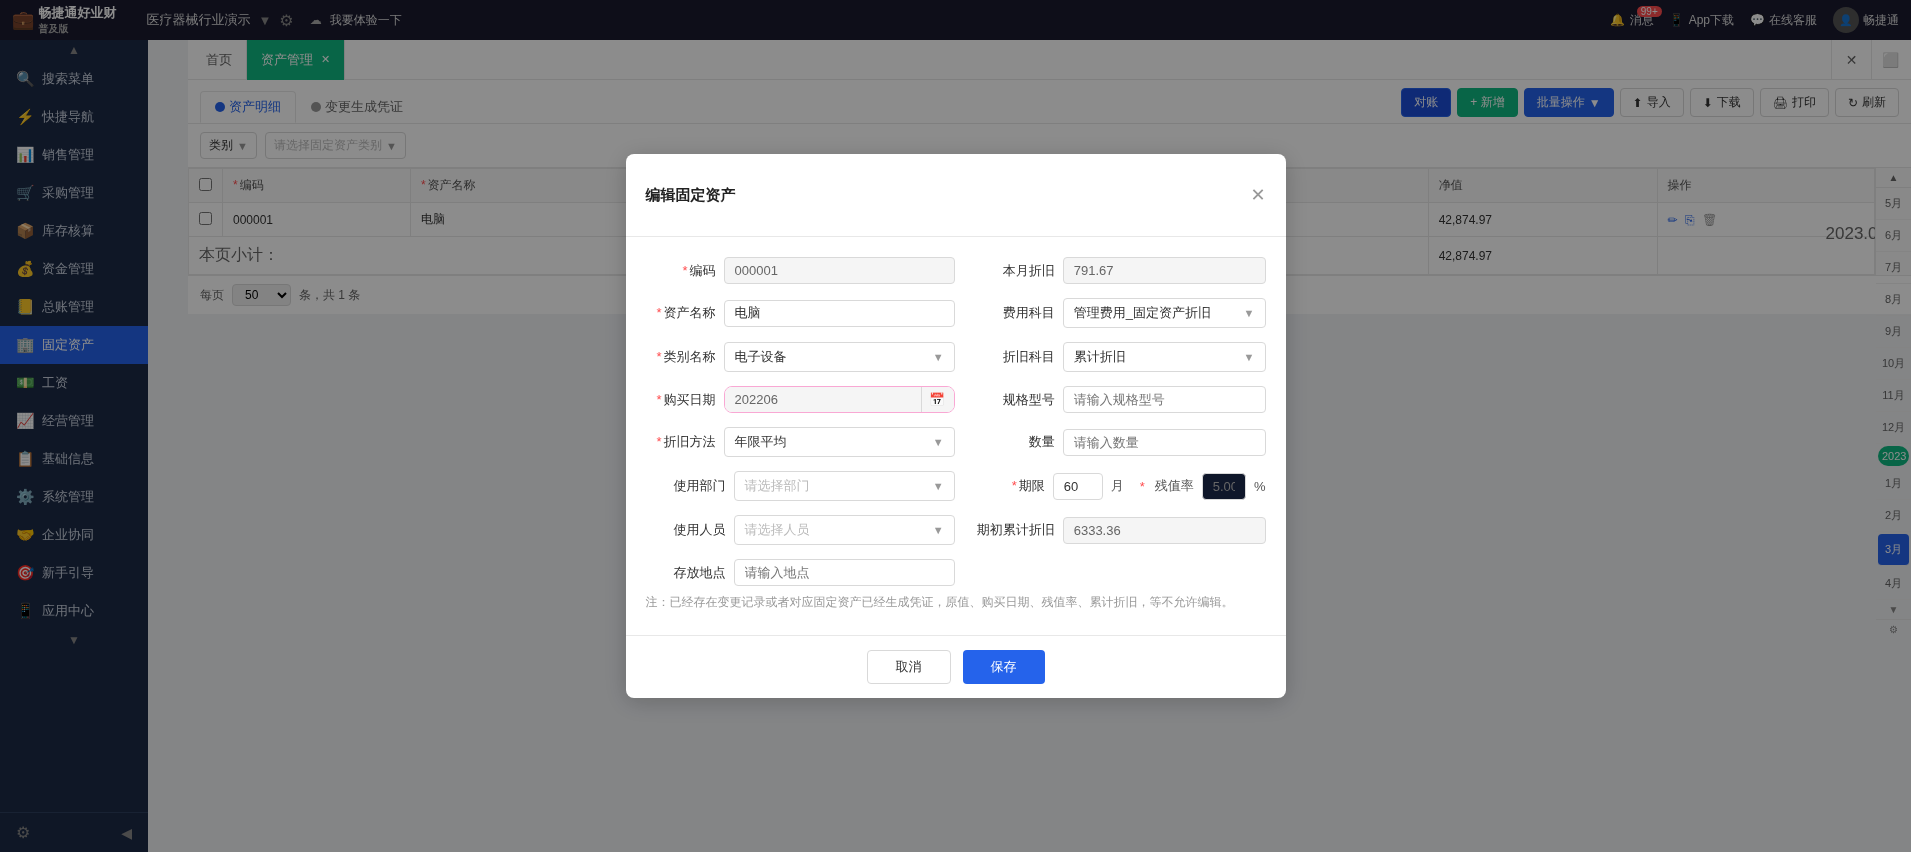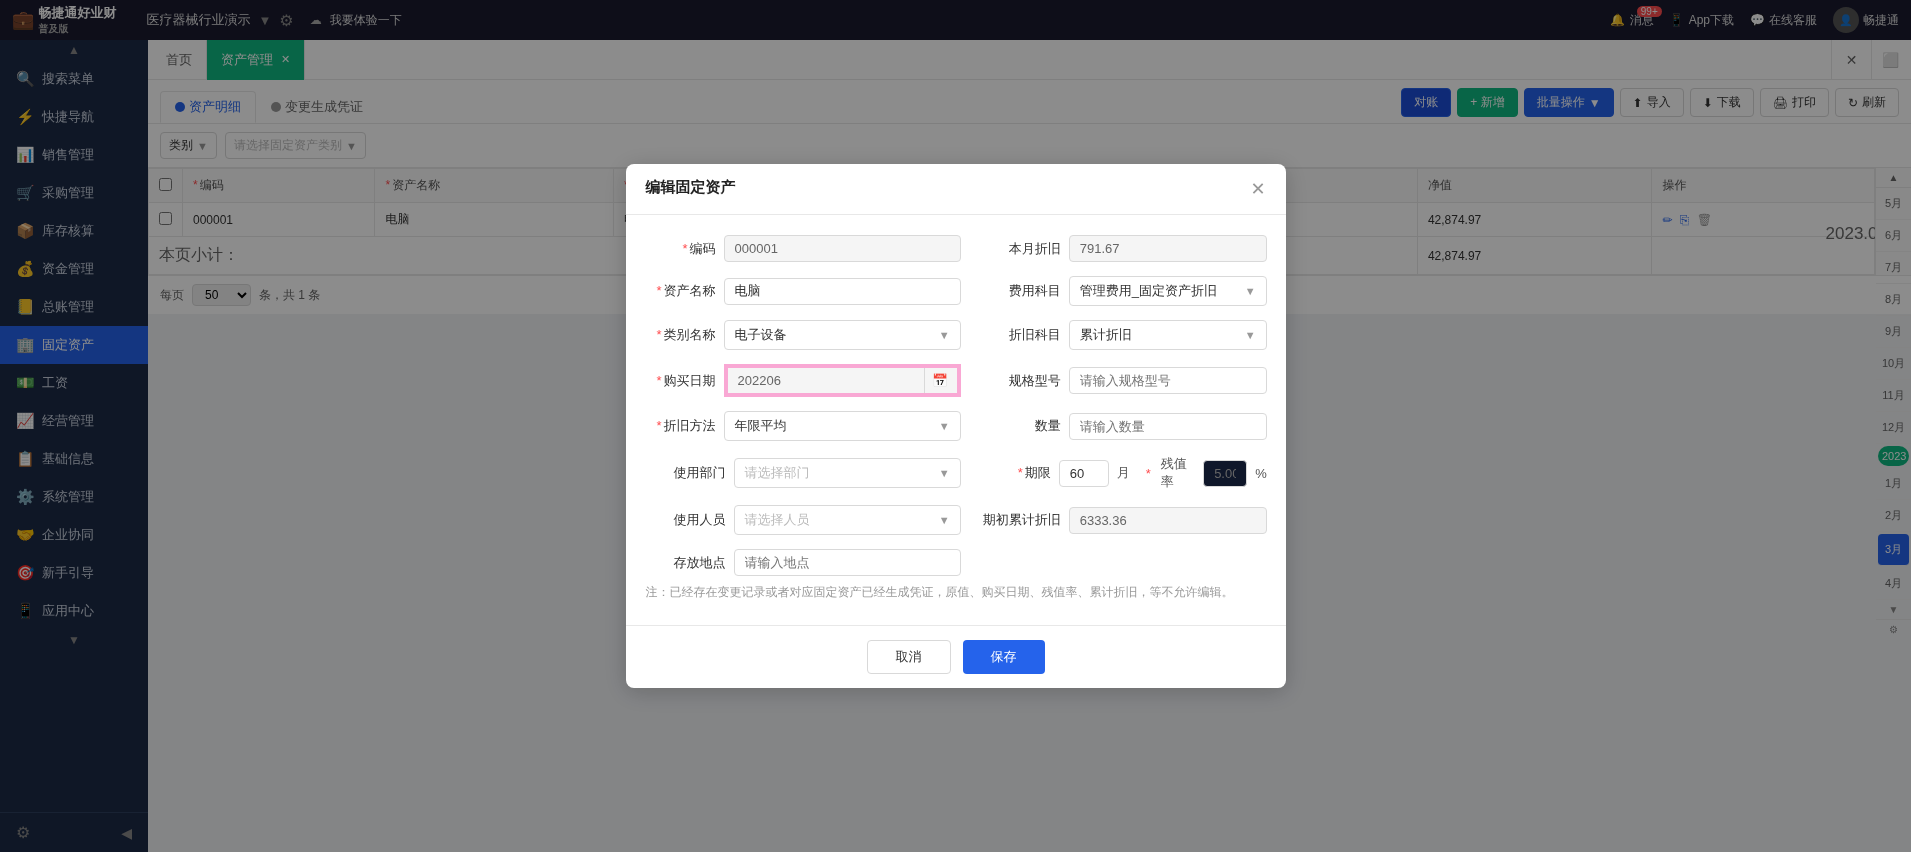--- a/index.html
+++ b/index.html
@@ -70,20 +70,21 @@
       cursor: pointer;
     }
     .sidebar-collapse { color: #888; font-size: 14px; }
 
     
     .main-area {
       margin-top: 40px;
       margin-left: 148px;
       min-height: calc(100vh - 40px);
       background: #f0f2f5;
+      padding-left: 40px;
     }
 
     
     .tab-bar {
       background: #fff;
       display: flex;
       align-items: center;
       border-bottom: 1px solid #e8e8e8;
       height: 40px;
       padding: 0 0 0 4px;
@@ -206,23 +207,23 @@
     .modal {
       background: #fff;
       border-radius: 8px;
       width: 660px;
       padding: 0;
       box-shadow: 0 4px 24px rgba(0,0,0,0.2);
       z-index: 300;
     }
     .modal-header {
       display: flex;
-      align-items: flex-start;
+      align-items: center;
       justify-content: space-between;
-      padding: 14px 20px;
+      padding: 30px 20px;
       border-bottom: 1px solid #e8e8e8;
     }
     .modal-title { font-size: 15px; font-weight: bold; color: #222; }
     .modal-close { cursor: pointer; font-size: 18px; color: #999; }
     .modal-body { padding: 20px; }
     .modal-footer {
       display: flex;
       justify-content: center;
       gap: 12px;
       padding: 14px 20px;
@@ -297,22 +298,22 @@
       font-size: 13px;
       cursor: pointer;
     }
     .period-input { width: 50px; }
     .period-unit { font-size: 13px; color: #555; }
 
     .date-input-wrap {
       flex: 1;
       display: flex;
       align-items: center;
-      border: 4px solid #f9a8d4;
-      border-radius: 0;
+      border: 1px solid #f9a8d4;
+      border-radius: 8px;
       overflow: hidden;
     }
     .date-input-wrap input {
       flex: 1;
       border: none;
       outline: none;
       padding: 5px 10px;
       font-size: 13px;
       color: #333;
     }

